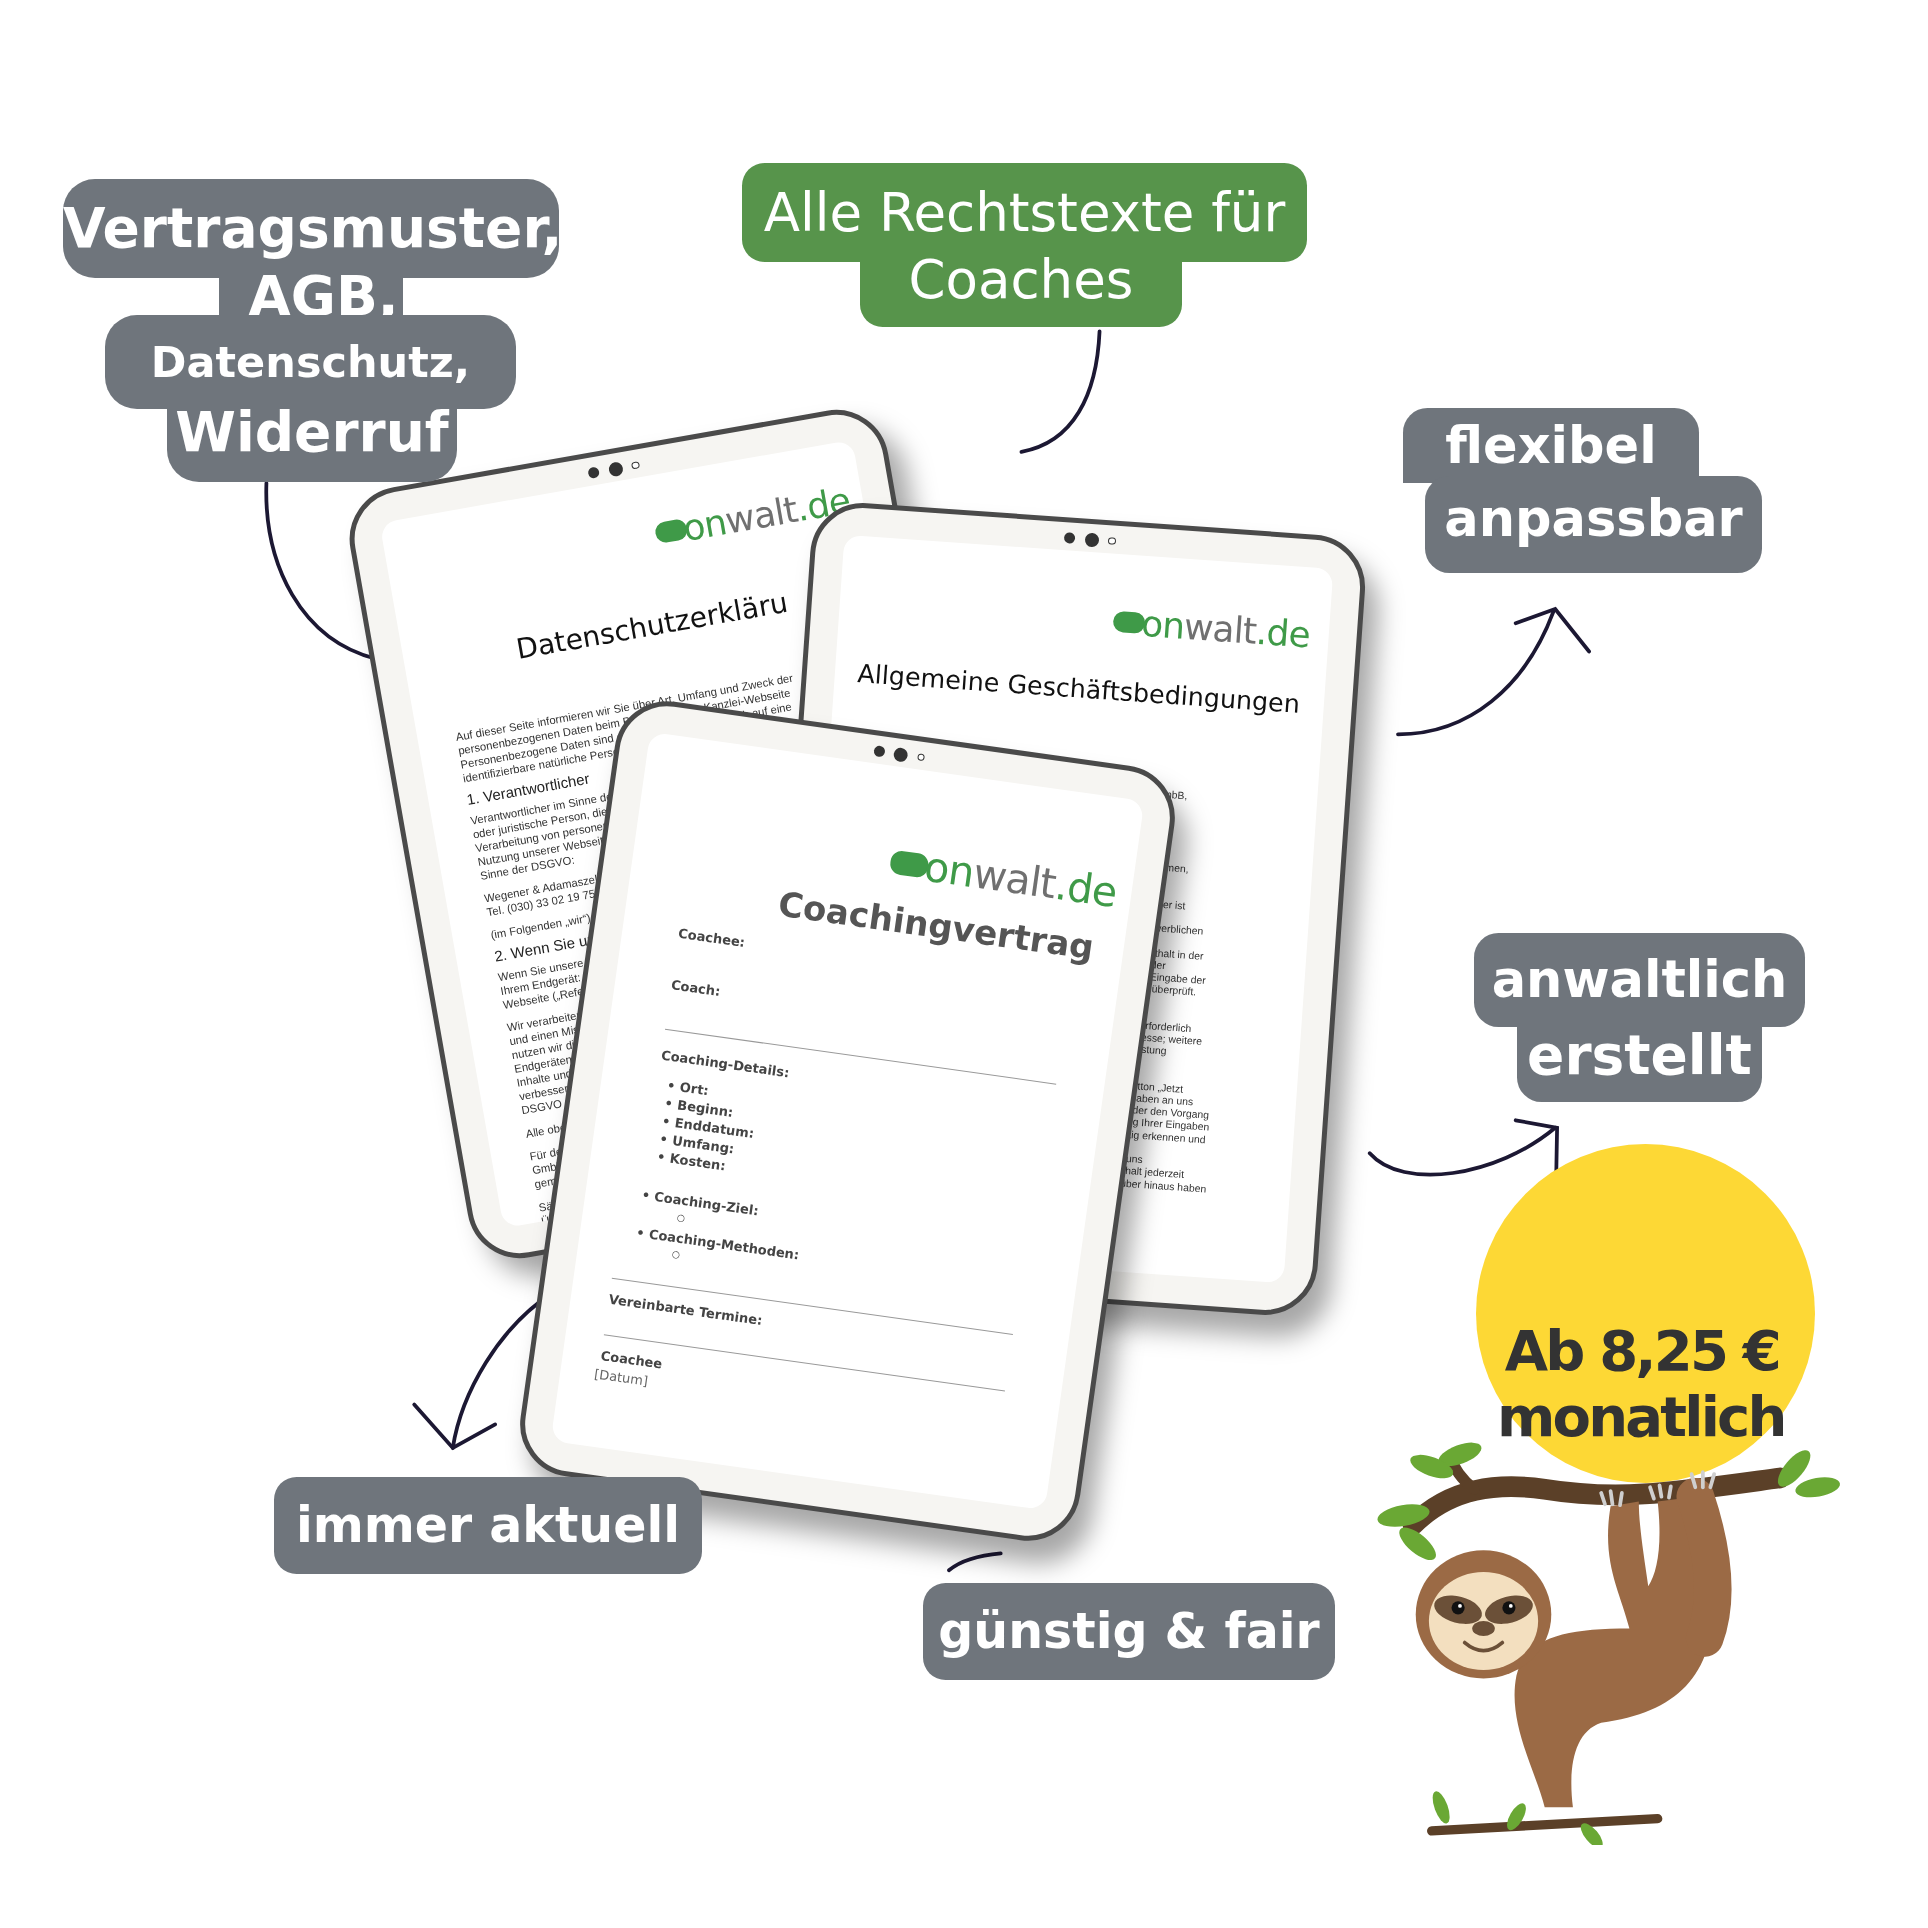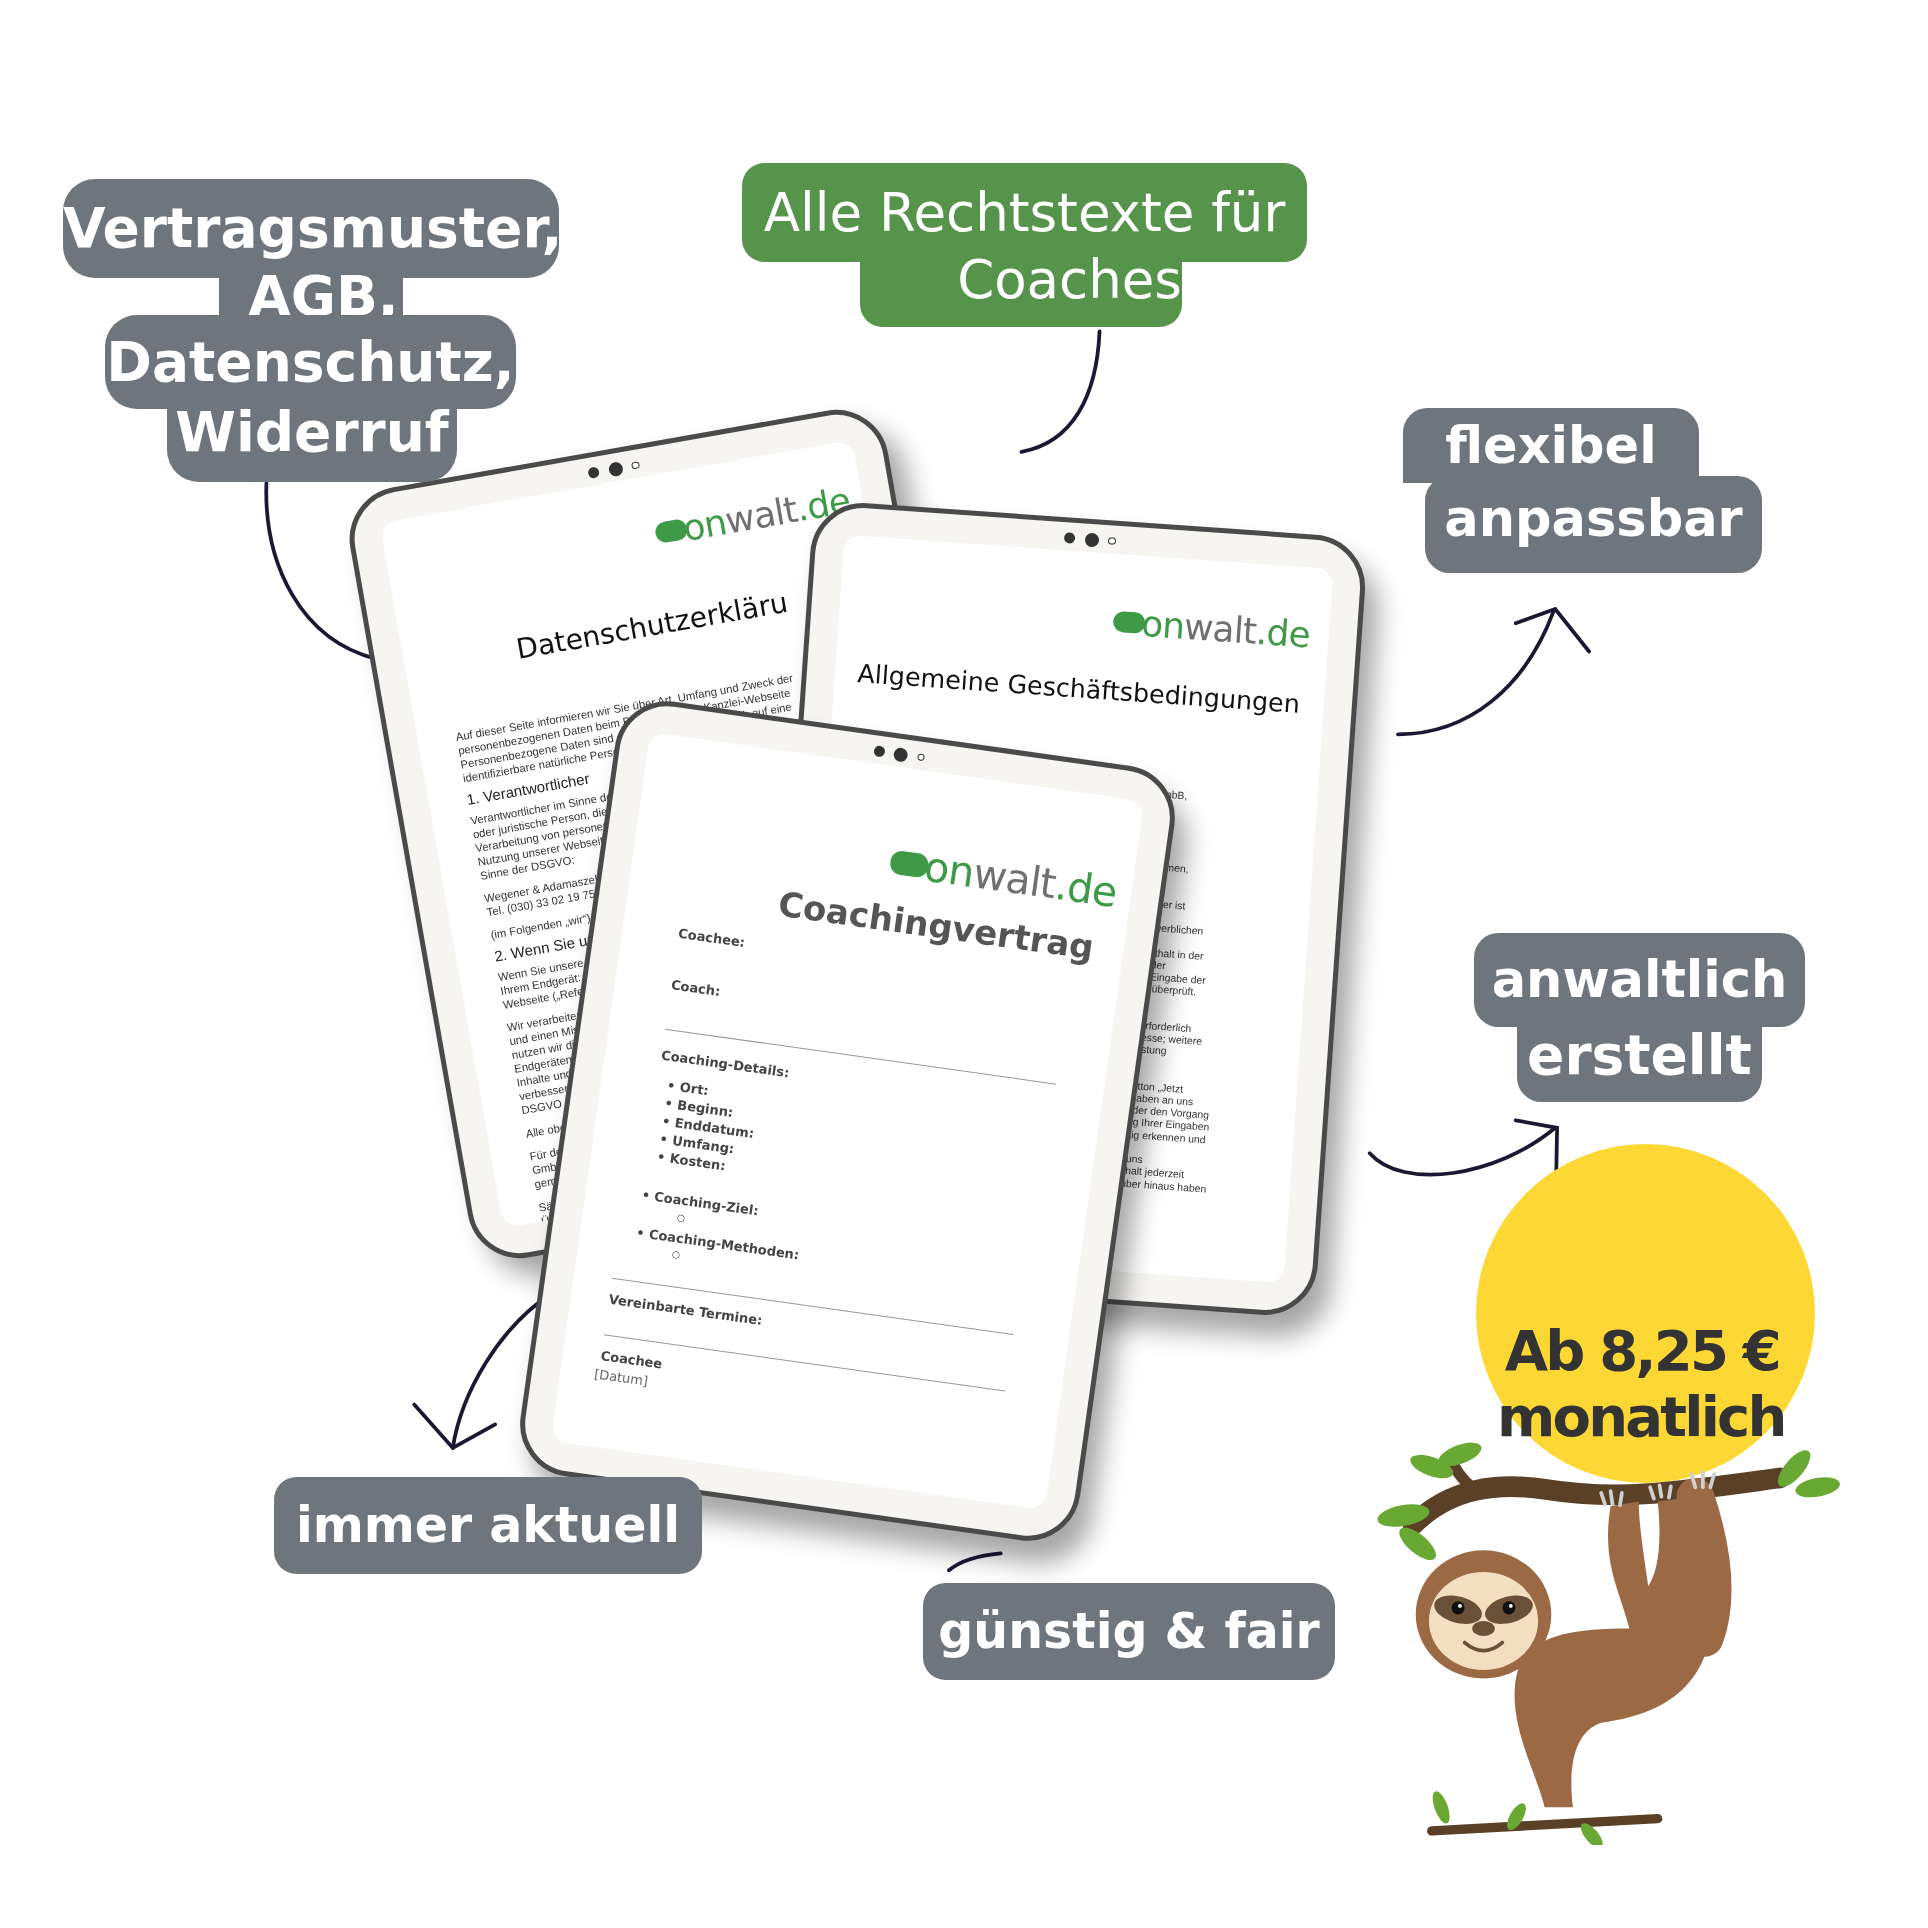--- a/index.html
+++ b/index.html
@@ -275,27 +275,27 @@
     <div class="cv-text" style="left:38px; top:560px; font-size:13px;">Vereinbarte Termine:</div>
     <div class="cv-line" style="left:38px; top:603px; width:405px;"></div>
     <div class="cv-text" style="left:38px; top:617px; font-size:13px;">Coachee</div>
     <div class="cv-text" style="left:34px; top:636px; font-size:13px; font-weight:normal; color:#666;">[Datum]</div>
   </div>
 </div>
 
 <div>
   <div class="label" style="left:63px; top:179px; width:496px; height:99px; font-size:55px; line-height:99px; border-radius:32px;">Vertragsmuster,</div>
   <div class="label" style="left:219px; top:268px; width:184px; height:56px; font-size:55px; line-height:56px; border-radius:0;padding-left:25px;">AGB,</div>
-  <div class="label" style="left:105px; top:315px; width:411px; height:94px; font-size:55px; line-height:94px; border-radius:32px;text-align:center;">Datenschutz,</div>
+  <div class="label" style="left:105px; top:315px; width:411px; height:94px; font-size:43px; line-height:94px; border-radius:32px;text-align:center;">Datenschutz,</div>
   <div class="label" style="left:167px; top:395px; width:290px; height:87px; font-size:55px; line-height:75px; border-radius:0 0 32px 32px;">Widerruf</div>
 </div>
 
 <div>
   <div class="label label-green" style="left:742px; top:163px; width:565px; height:99px; font-size:53px; line-height:99px; border-radius:22.6px;">Alle Rechtstexte für</div>
-  <div class="label label-green" style="left:860px; top:252px; width:322px; height:75px; font-size:53px; line-height:56px; border-radius:0 0 22.6px 22.6px;text-align:right;">Coaches</div>
+  <div class="label label-green" style="left:860px; top:252px; width:322px; height:75px; font-size:53px; line-height:56px; border-radius:0 0 22.6px 22.6px;">Coaches</div>
 </div>
 
 <div>
   <div class="label" style="left:1403px; top:408px; width:296px; height:75px; font-size:51px; line-height:75px; border-radius:24.5px 24.5px 0 0;text-align:center;">flexibel</div>
   <div class="label" style="left:1425px; top:476px; width:337px; height:97px; font-size:51px; line-height:85px; border-radius:24.5px;">anpassbar</div>
 </div>
 
 <div>
   <div class="label" style="left:1474px; top:933px; width:331px; height:94px; font-size:51px; line-height:94px; border-radius:24.5px;">anwaltlich</div>
   <div class="label" style="left:1517px; top:1022px; width:245px; height:80px; font-size:55px; line-height:66px; border-radius:0 0 24.5px 24.5px;">erstellt</div>

